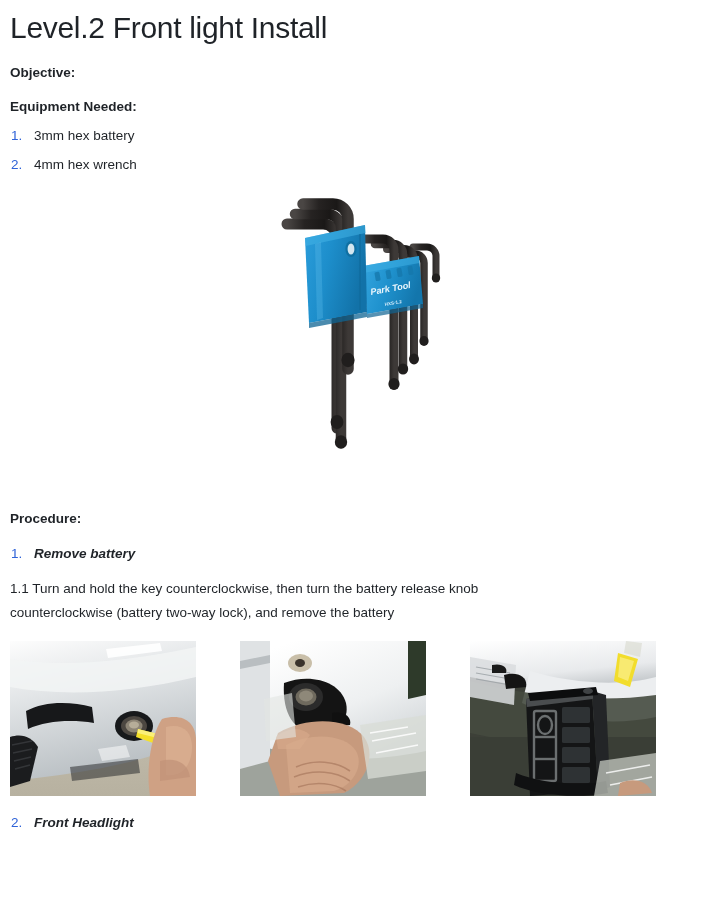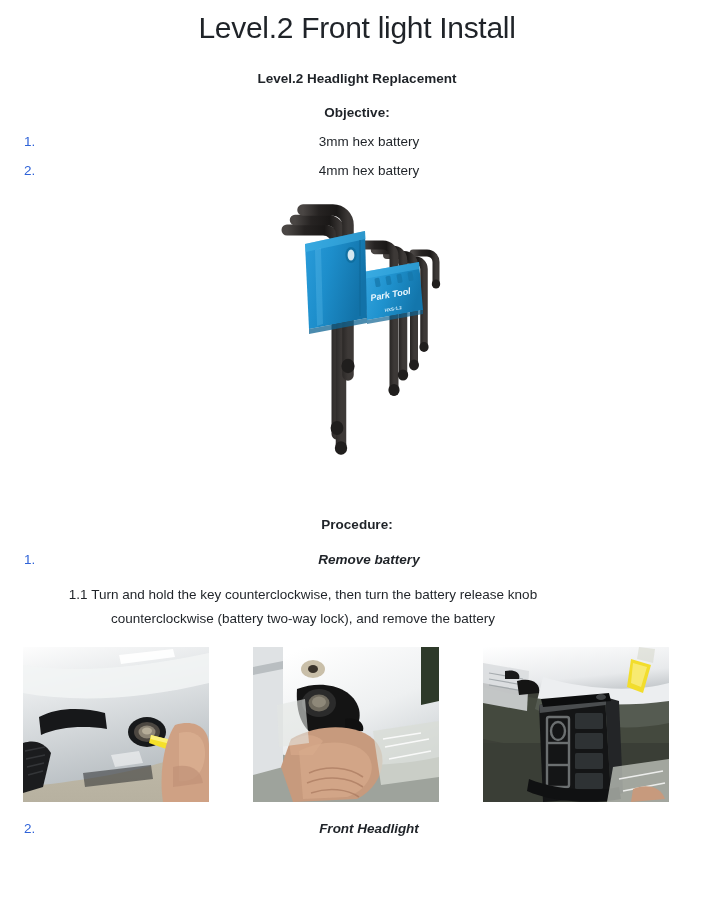--- a/index.html
+++ b/index.html
@@ -13,22 +13,21 @@
     overflow: hidden;
     font-family: "Liberation Sans", "DejaVu Sans", sans-serif;
     color: #1f2328;
     -webkit-font-smoothing: antialiased;
   }
   .page {
     position: relative;
     width: 714px;
     height: 685px;
     box-sizing: border-box;
-    padding: 0 23px;
-    text-align: center;
+    padding: 0 10px;
   }
 
   
   .doc-title {
     margin: 0;
     padding-top: 8px;
     font-size: 30px;
     font-weight: 400;
     letter-spacing: -0.3px;
     line-height: 40px;
@@ -127,32 +126,32 @@
     margin-top: 17px;
   }
 </style>
 </head>
 <body>
 
 <div class="page">
 
   <h1 class="doc-title">Level.2 Front light Install</h1>
 
-  <div class="sub-heading">Level.2 Headlight Replacement</div>
 
   <div class="label-bold">Objective:</div>
 
+  <div class="label-bold">Equipment Needed:</div>
   <ol class="olist">
     <li>
       <span class="num">1.</span>
       <span class="item-text">3mm hex battery</span>
     </li>
     <li>
       <span class="num">2.</span>
-      <span class="item-text">4mm hex battery</span>
+      <span class="item-text">4mm hex wrench</span>
     </li>
   </ol>
 
   <div class="tool-figure">
     <svg class="tool-svg" width="180" height="280" viewBox="0 0 180 280">
       <defs>
         <linearGradient id="keyGrad" x1="0" y1="0" x2="1" y2="0">
           <stop offset="0%" stop-color="#4a4644"></stop>
           <stop offset="35%" stop-color="#262322"></stop>
           <stop offset="75%" stop-color="#1a1817"></stop>

